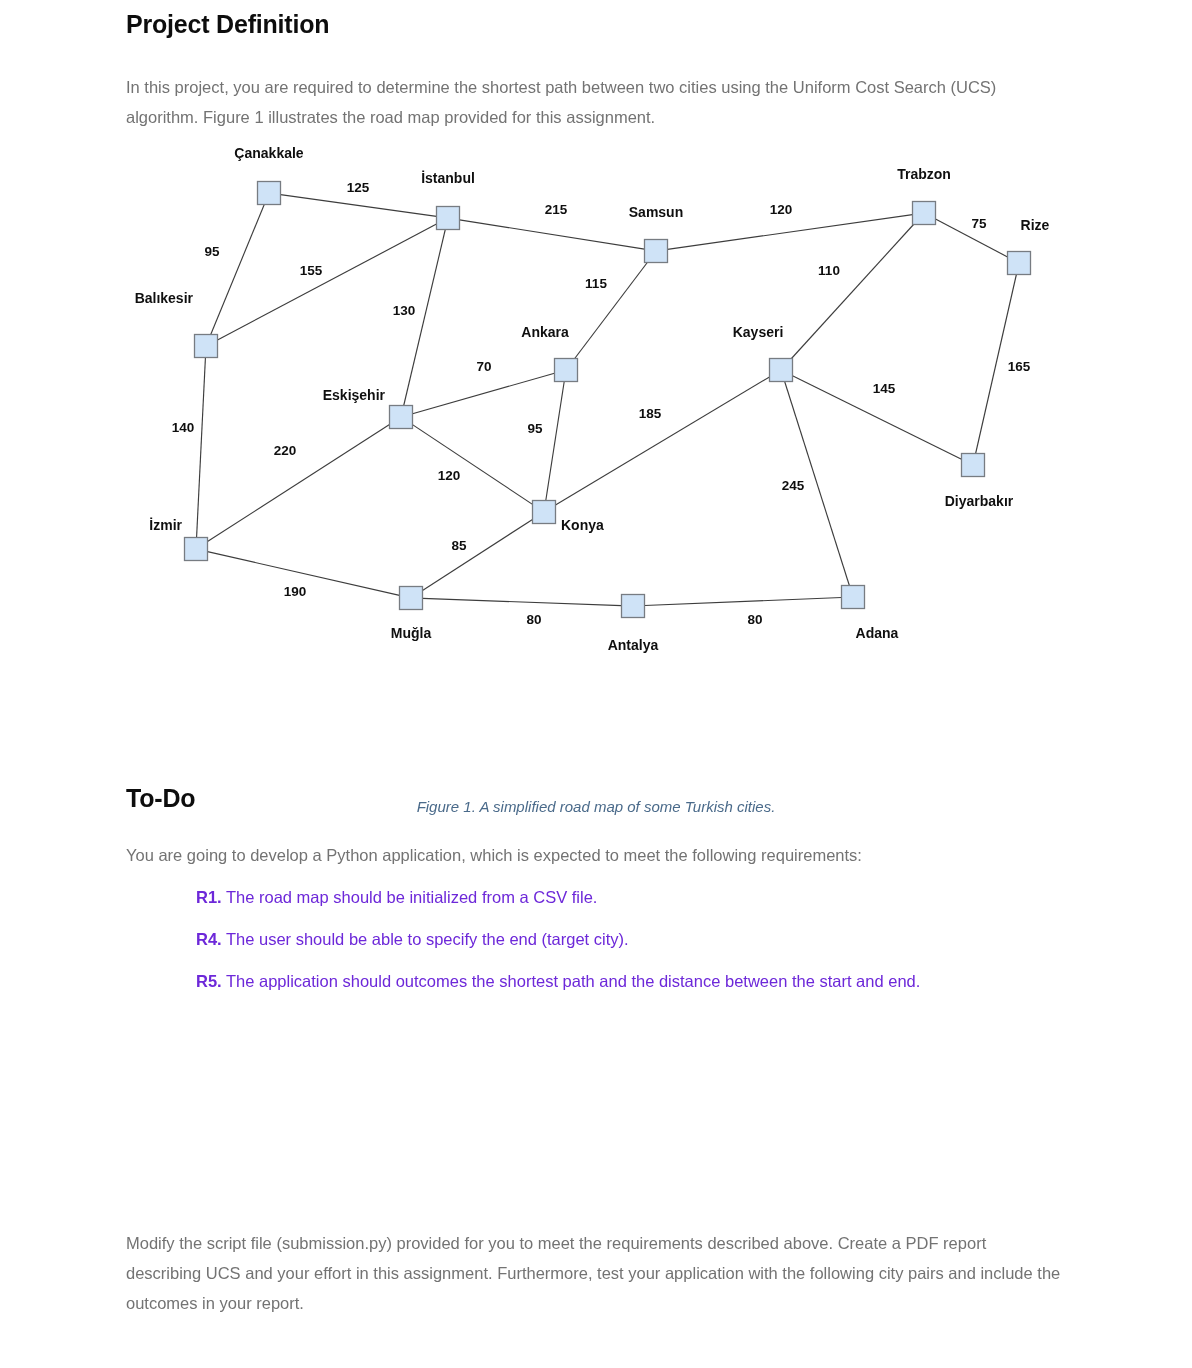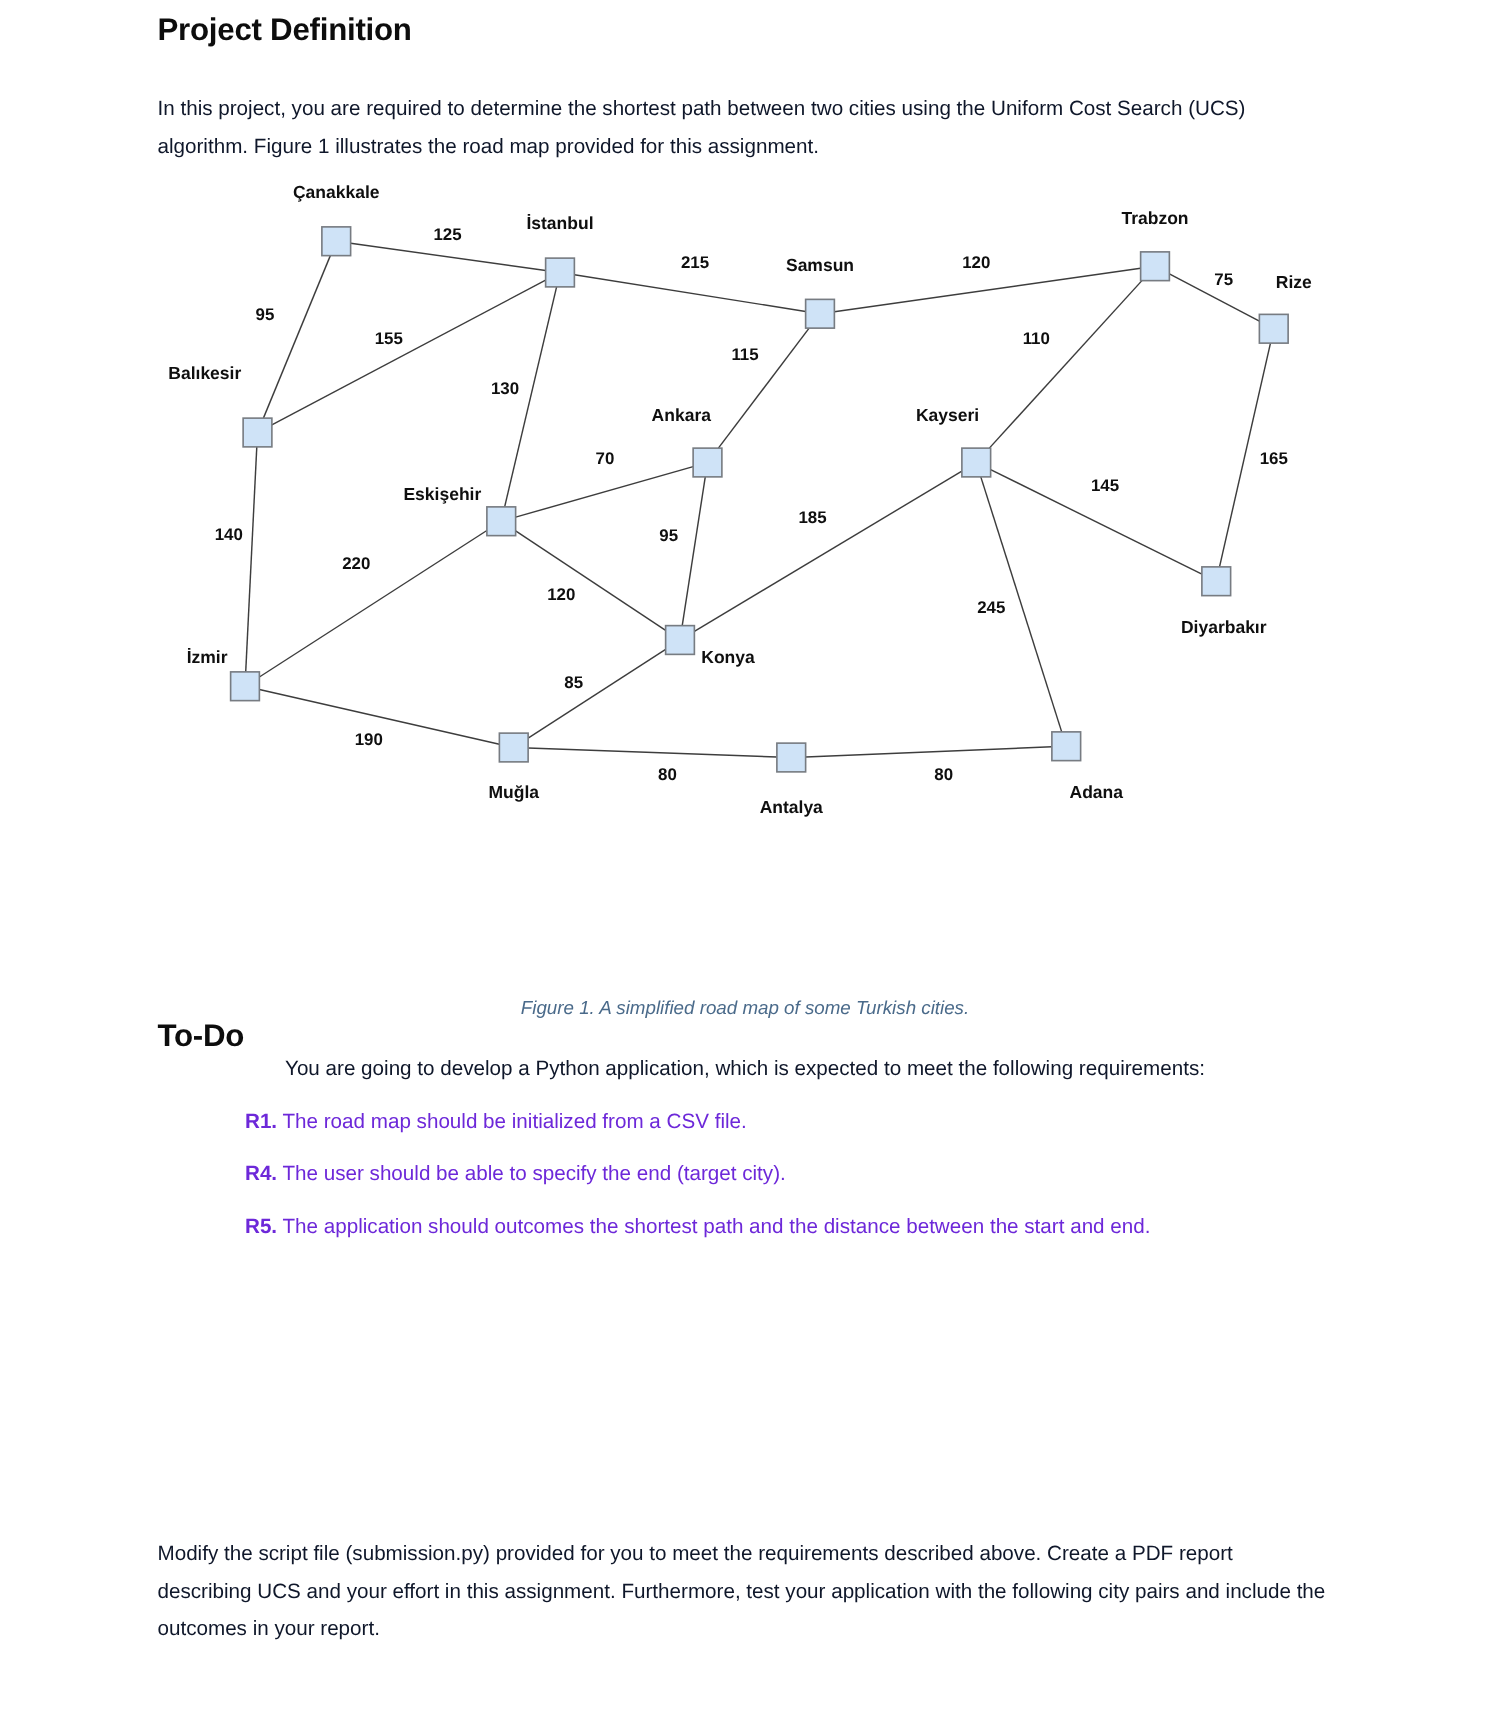--- a/index.html
+++ b/index.html
@@ -24,33 +24,33 @@
   h1.section-title {
     position: absolute;
     left: 126px;
     margin: 0;
     font-size: 25px;
     font-weight: bold;
     letter-spacing: -0.2px;
     color: #0d0d0d;
   }
   #title-project-definition { top: -10px; }
-  #title-todo { top: 795px; }
+  #title-todo { top: 764px; }
 
   p.body-text {
     position: absolute;
     margin: 0;
     left: 126px;
     width: 940px;
     font-size: 16.5px;
     line-height: 30px;
-    color: #0f172a;
+    color: #737373;
   }
   #intro-paragraph { top: 52px; }
-  #todo-intro { top: 820px; text-align: center; }
+  #todo-intro { top: 820px; }
   #closing-paragraph { top: 1208px; }
 
   .req-list {
     position: absolute;
     left: 196px;
     top: 864px;
     width: 880px;
     margin: 0;
     padding: 0;
     list-style: none;

